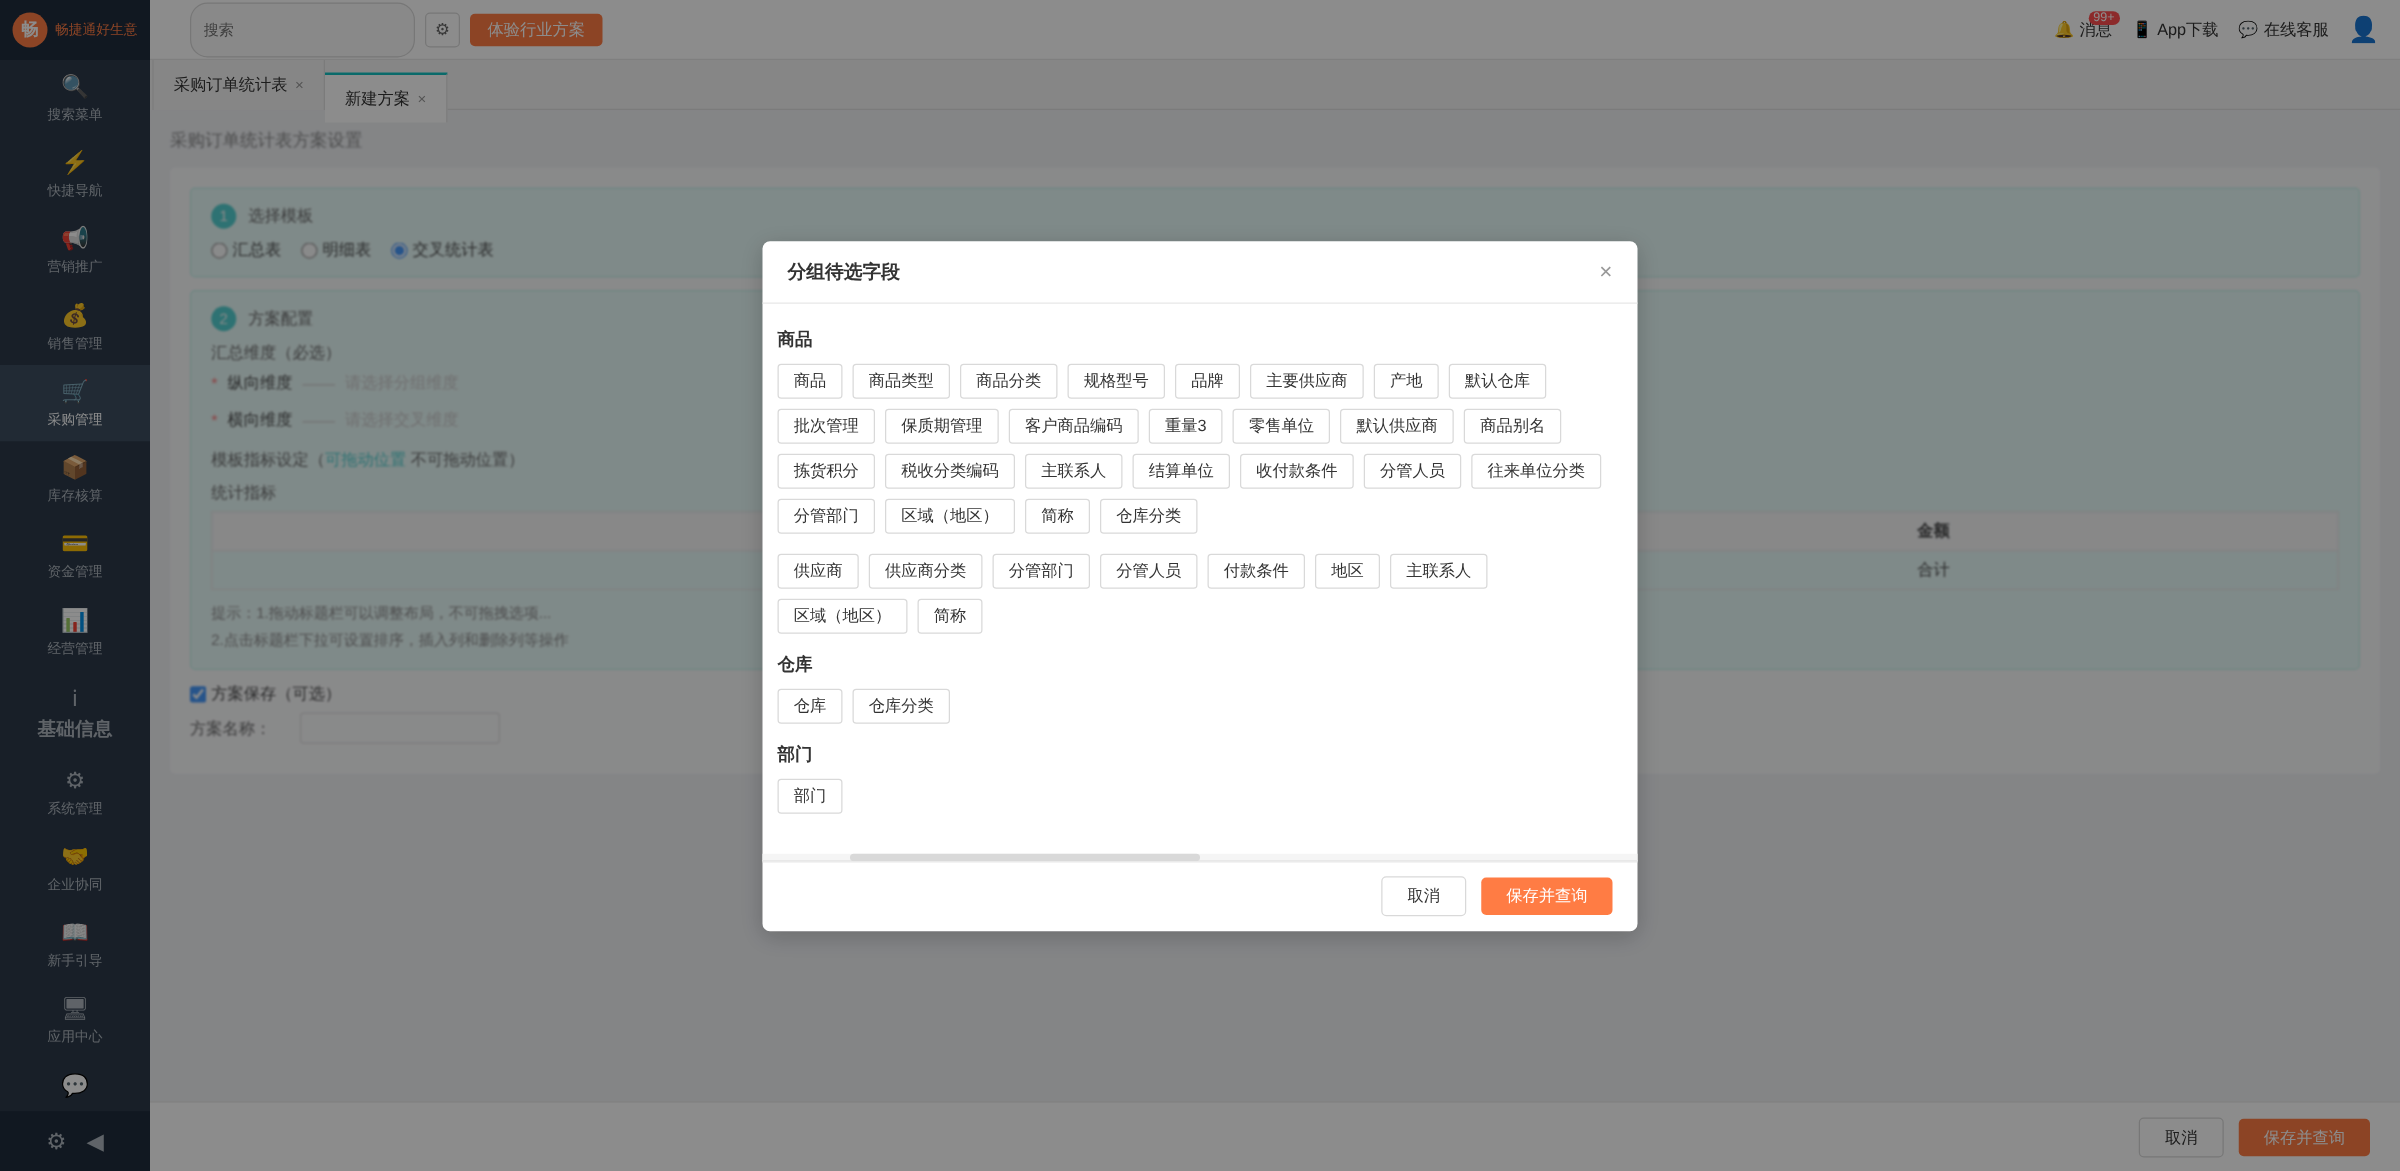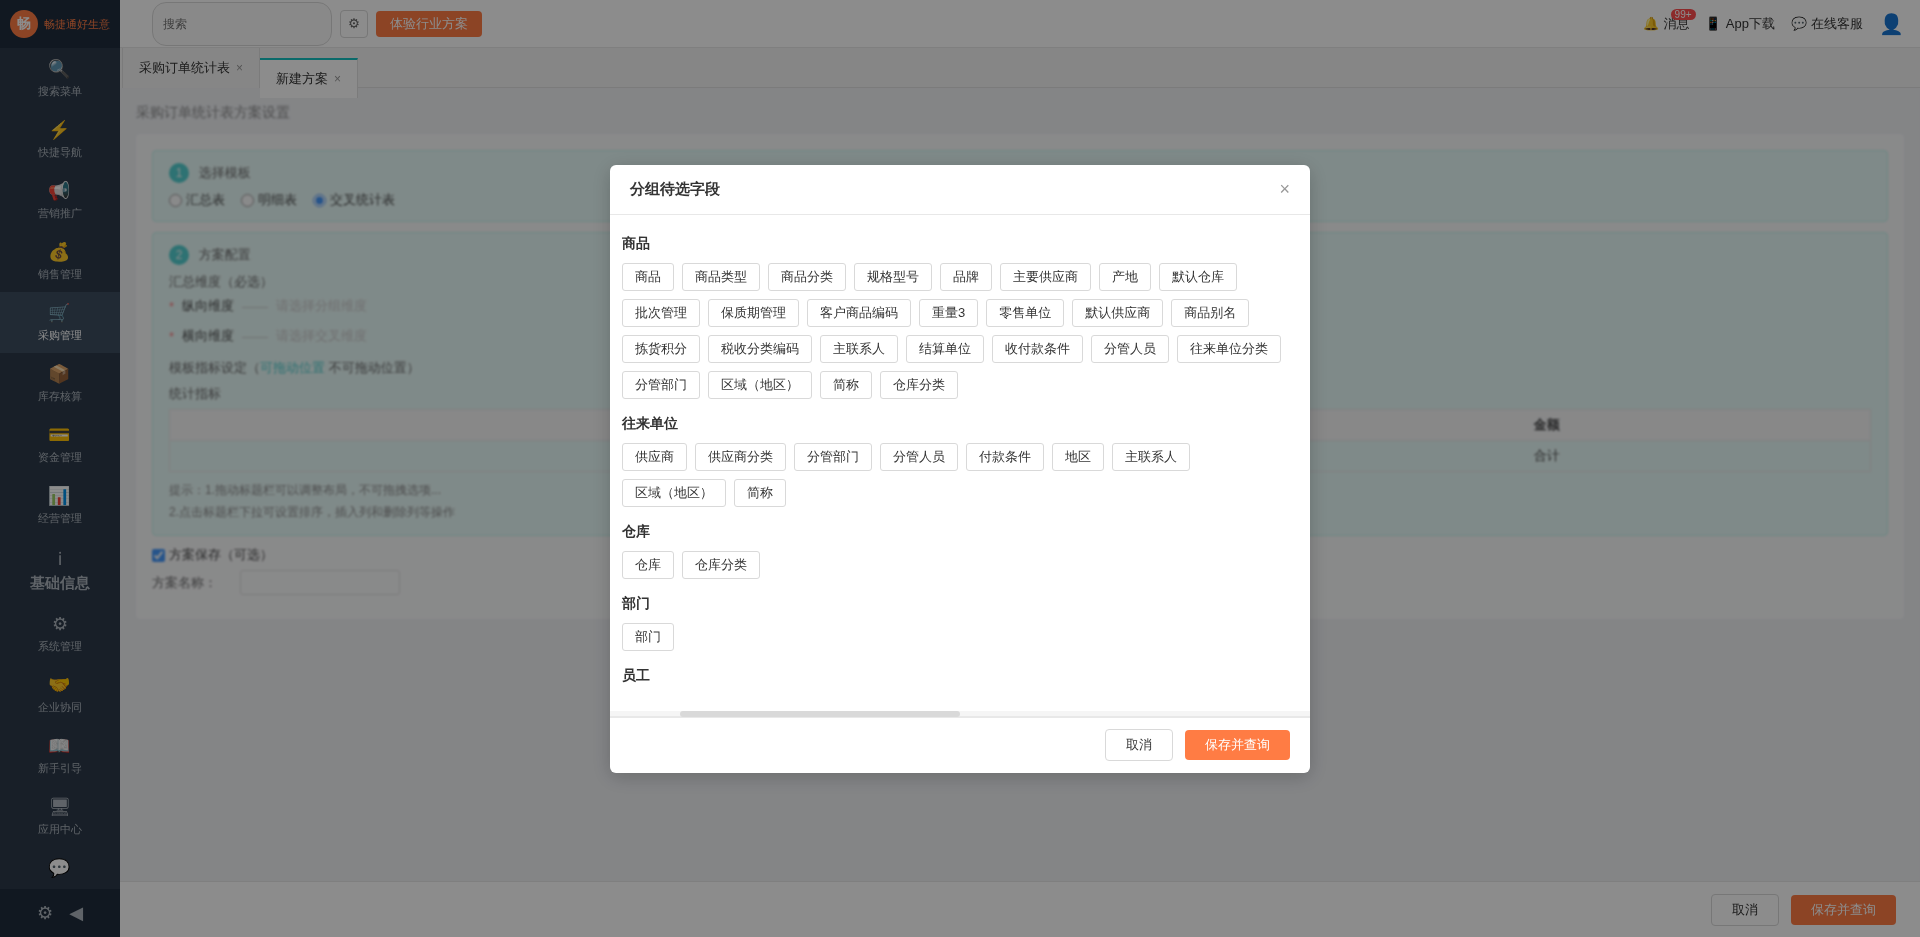--- a/index.html
+++ b/index.html
@@ -563,42 +563,40 @@
           <div class="field-tag">主联系人</div>
           <div class="field-tag">结算单位</div>
           <div class="field-tag">收付款条件</div>
           <div class="field-tag">分管人员</div>
           <div class="field-tag">往来单位分类</div>
           <div class="field-tag">分管部门</div>
           <div class="field-tag">区域（地区）</div>
           <div class="field-tag">简称</div>
           <div class="field-tag">仓库分类</div>
         </div>
-        <div class="section-title">往来单位</div>
         <div class="field-grid">
           <div class="field-tag">供应商</div>
           <div class="field-tag">供应商分类</div>
           <div class="field-tag">分管部门</div>
           <div class="field-tag">分管人员</div>
           <div class="field-tag">付款条件</div>
           <div class="field-tag">地区</div>
           <div class="field-tag">主联系人</div>
           <div class="field-tag">区域（地区）</div>
           <div class="field-tag">简称</div>
         </div>
         <div class="section-title">仓库</div>
         <div class="field-grid">
           <div class="field-tag">仓库</div>
           <div class="field-tag">仓库分类</div>
         </div>
         <div class="section-title">部门</div>
         <div class="field-grid">
           <div class="field-tag">部门</div>
         </div>
-        <div class="section-title">员工</div>
       </div>
     <div style="height:6px; background:#f5f5f5; border-bottom:1px solid #e8e8e8;">
 
       <div style="height:6px; background:#d9d9d9; width:40%; margin-left:10%; border-radius:3px;"></div>
     </div>
     <div class="modal-footer">
       <button class="btn-default">取消</button>
       <button class="btn-primary">保存并查询</button>
     </div>
   </div>

